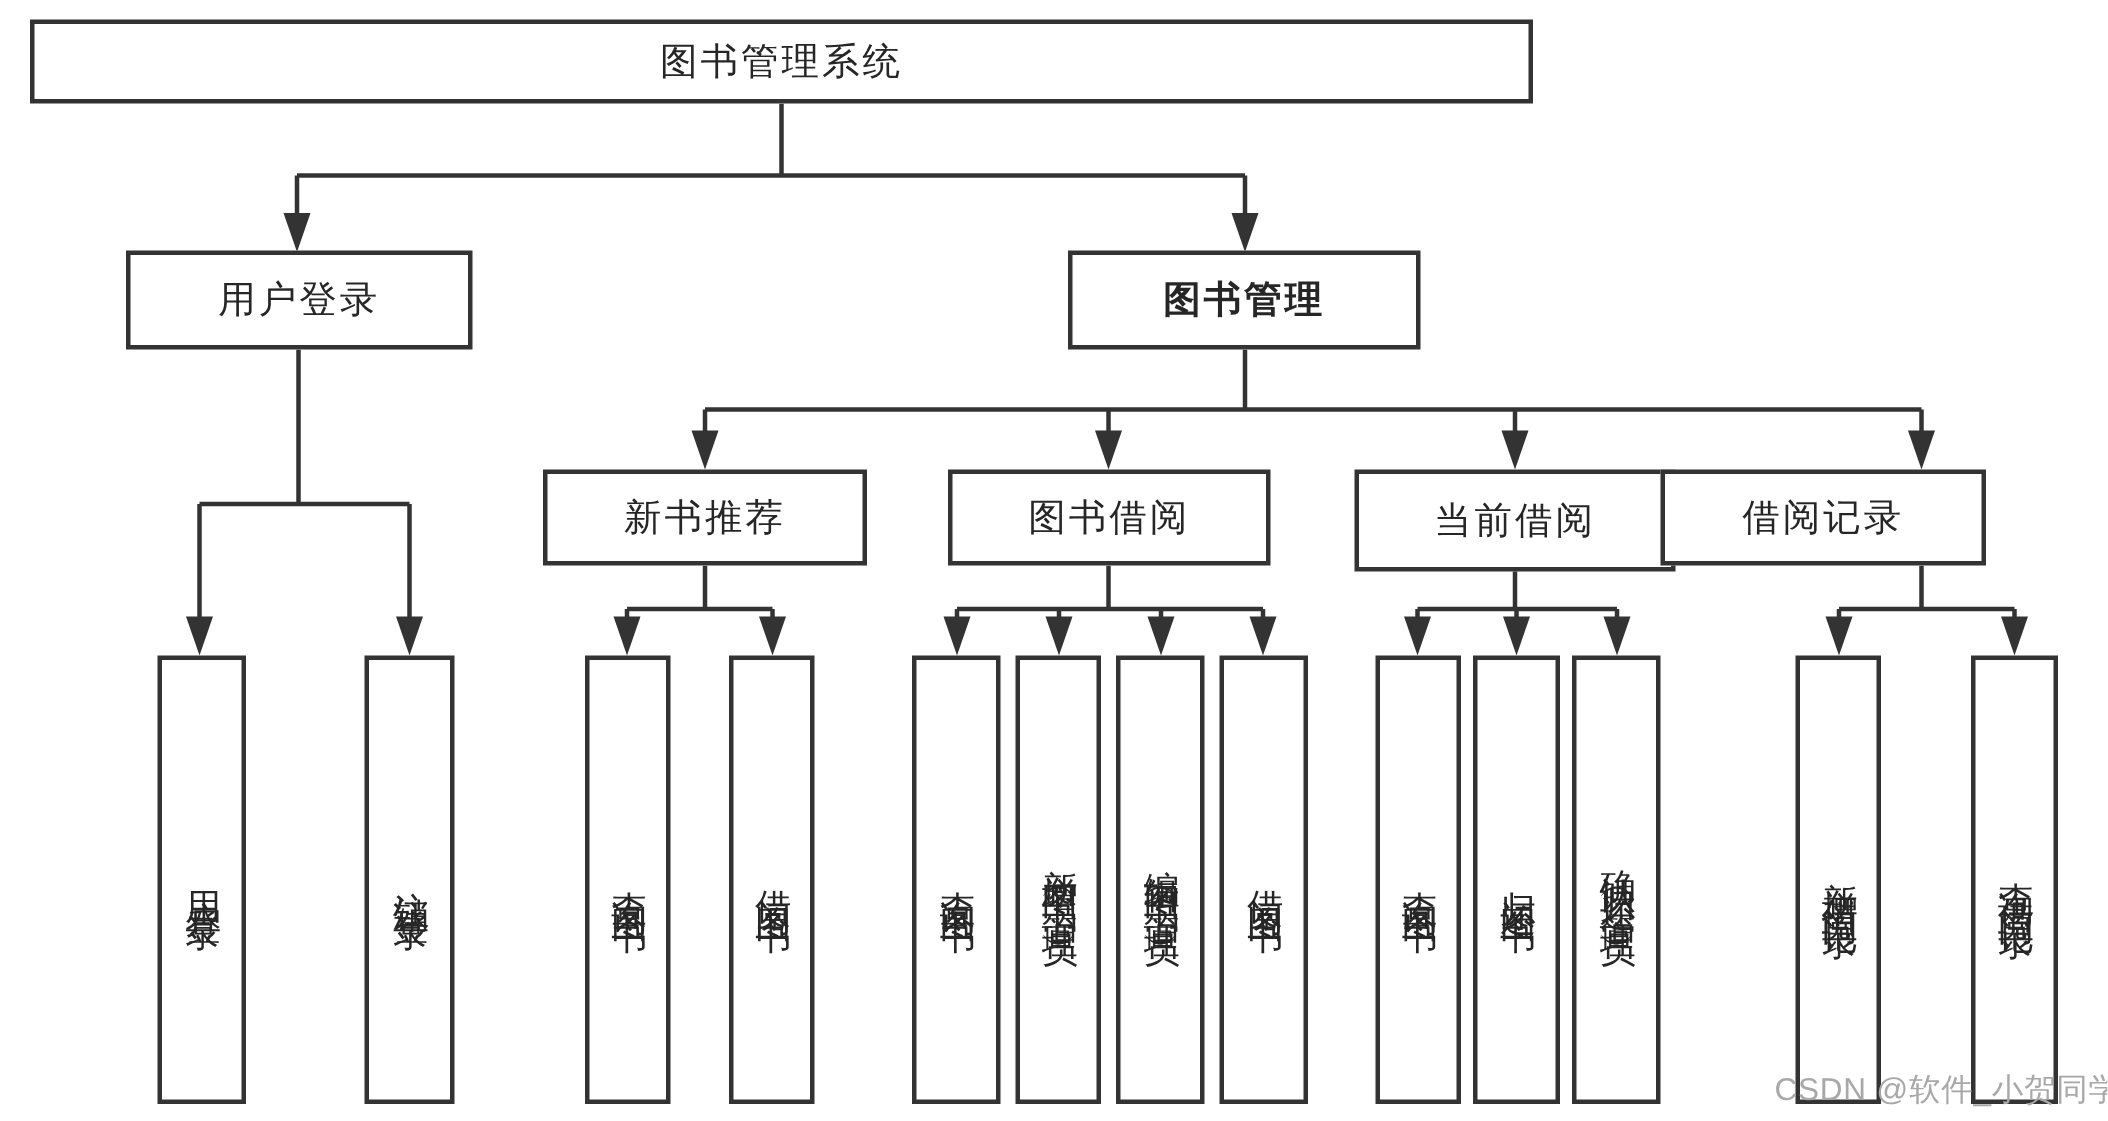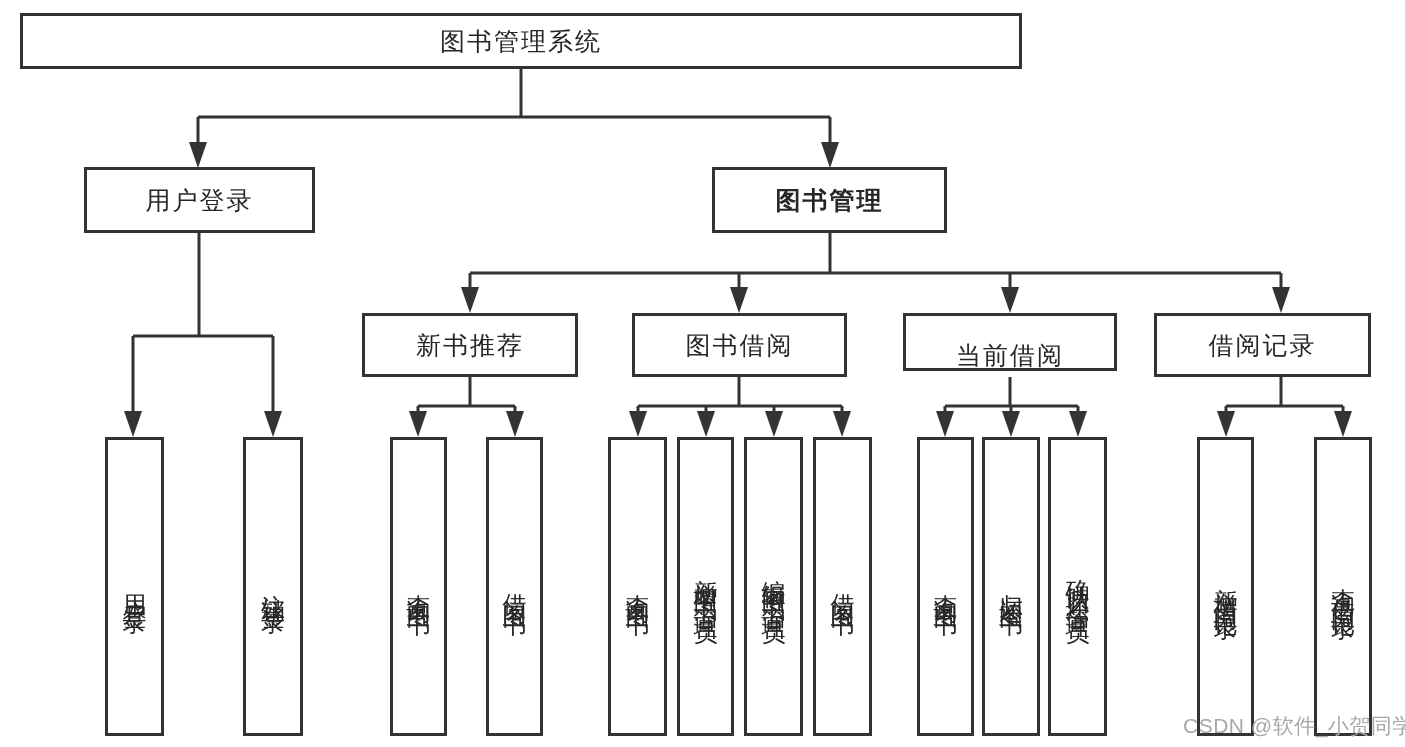--- a/index.html
+++ b/index.html
@@ -53,22 +53,22 @@
     letter-spacing: 0.5px;
   }
   
   .n-root   { left: 20px;  top: 13px;  width: 1002px; height: 56px; }
   
   .n-l2-0   { left: 84px;  top: 167px; width: 231px; height: 66px; }
   .n-l2-1   { left: 712px; top: 167px; width: 235px; height: 66px; font-weight: bold; }
   
   .n-l3-0   { left: 362px;  top: 313px; width: 216px; height: 64px; }
   .n-l3-1   { left: 632px;  top: 313px; width: 215px; height: 64px; }
-  .n-l3-2   { left: 903px;  top: 313px; width: 214px; height: 58px; align-items: flex-end; }
-  .n-l3-3   { left: 1154px; top: 313px; width: 217px; height: 64px; }
+  .n-l3-2   { left: 903px;  top: 313px; width: 214px; height: 68px; }
+  .n-l3-3   { left: 1107px; top: 313px; width: 217px; height: 64px; }
   
   .vnode { top: 437px; height: 299px; }
   .n-leaf-0  { left: 105px;  width: 59px; }
   .n-leaf-1  { left: 243px;  width: 60px; }
   .n-leaf-2  { left: 390px;  width: 57px; }
   .n-leaf-3  { left: 486px;  width: 57px; }
   .n-leaf-4  { left: 608px;  width: 59px; }
   .n-leaf-5  { left: 677px;  width: 57px; }
   .n-leaf-6  { left: 744px;  width: 59px; }
   .n-leaf-7  { left: 813px;  width: 59px; }

